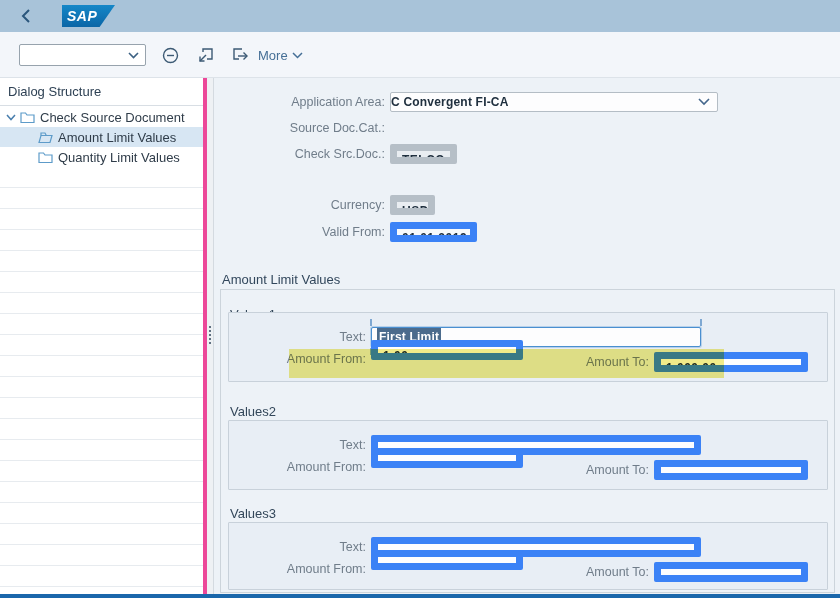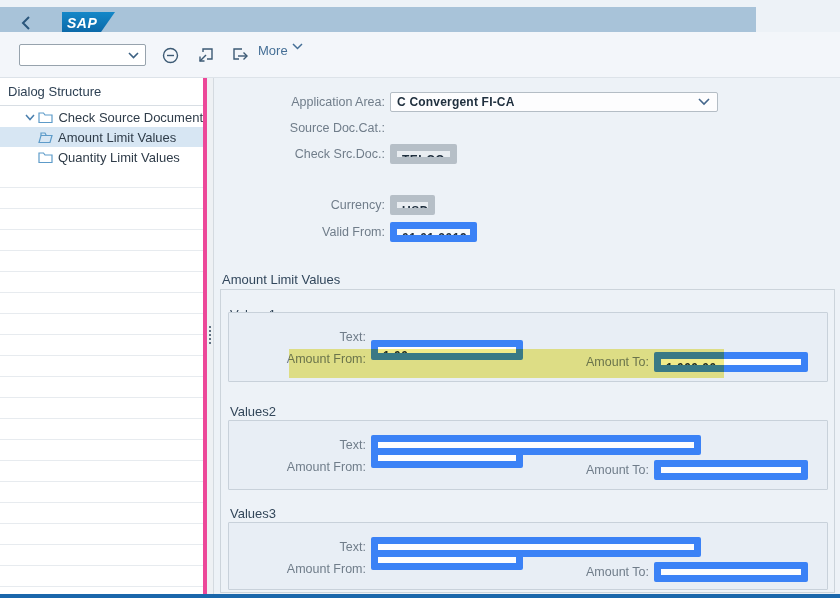--- a/index.html
+++ b/index.html
@@ -1,21 +1,21 @@
 <!DOCTYPE html>
 <html style="--header-bar: #a8c3d9; --header-title: #1d5078; --logo-blue: #0e75b7; --highlight: #e9df2a; --selection: #4b6b8c; --focus-border: #4a8fd0; --selected-row: #d7e6f3;"><head>
 <meta charset="utf-8">
 <style>
   * { margin:0; padding:0; box-sizing:border-box; }
   html,body { width:840px; height:598px; overflow:hidden; }
   body { font-family:"Liberation Sans", sans-serif; background:#edf2f7; }
   #app { position:relative; width:840px; height:598px; background:#edf2f7; }
 
   
-  .header-bar { position:absolute; left:0; top:7px; width:756px; height:32px;
+  .header-bar { position:absolute; left:0; top:0; width:840px; height:32px;
     background:var(--header-bar,#a8c3d9); }
   .back-btn { position:absolute; left:14px; top:5px; width:24px; height:22px;
     display:flex; align-items:center; justify-content:center; cursor:pointer; }
   .sap-logo { position:absolute; left:62px; top:5px; width:53px; height:22px;
     background:linear-gradient(180deg,#1487c8,#0b66a6);
     clip-path:polygon(0 0,100% 0,71% 100%,0 100%);
     display:flex; align-items:center; }
   .sap-logo span { color:#fff; font-weight:bold; font-style:italic;
     font-size:14px; letter-spacing:.5px; padding-left:5px; }
   .page-title { position:absolute; left:618px; top:0; height:32px; transform:translateX(-50%);
@@ -26,21 +26,21 @@
   .toolbar { position:absolute; left:0; top:32px; width:840px; height:46px;
     background:#f3f6fa; border-bottom:1px solid #dde3e9; }
   .command-box { position:absolute; left:19px; top:12px; width:127px; height:22px;
     background:#fff; border:1px solid #97a3ad; border-radius:2px; }
   .command-box input { position:absolute; left:2px; top:1px; width:104px; height:18px;
     border:none; outline:none; font-size:12px; background:transparent; }
   .command-box .chev { position:absolute; right:6px; top:7px; }
   .tb-btn { position:absolute; top:11px; width:24px; height:24px; display:flex;
     align-items:center; justify-content:center; cursor:pointer; border-radius:3px; }
   .tb-more { position:absolute; left:258px; top:11px; height:24px; display:flex;
-    align-items:flex-start; gap:4px; color:#456f96; font-size:13px; cursor:pointer; }
+    align-items:center; gap:4px; color:#456f96; font-size:13px; cursor:pointer; }
 
   
   .left-panel { position:absolute; left:0; top:78px; width:207px; bottom:4px;
     background:#fff; border-right:4px solid #ec4899; }
   .panel-header { height:28px; line-height:28px; padding-left:8px;
     border-bottom:1px solid #d8dee4; color:#2e4154; font-size:13px; }
   .tree-row { position:absolute; left:0; right:0; height:20px; display:flex;
     align-items:center; font-size:13px; color:#2f3c49; cursor:pointer; white-space:nowrap; }
   .tree-row.selected { background:#d7e6f3; }
   .tree-row .expander { width:14px; margin-left:6px; display:flex; align-items:center; cursor:pointer; }
@@ -59,21 +59,21 @@
   .flabel { position:absolute; width:171px; height:20px; line-height:20px;
     text-align:right; color:#707d8a; font-size:12.5px; left:0; white-space:nowrap; }
   .field { position:absolute; height:20px; background:#fdfdfe;
     border:7px solid #3b82f6; border-radius:2px; line-height:18px;
     font-size:12px; font-weight:700; color:#20303f; padding:0 5px;
     letter-spacing:.5px; white-space:nowrap; overflow:hidden; cursor:text; }
   .field.readonly { background:#e9edf1; border-color:#b6bfc7; }
   .dropdown { position:absolute; height:20px; background:#fdfdfe; border:1px solid #b4bdc5;
     border-radius:2px; display:flex; align-items:center; cursor:pointer; }
   .dropdown .val { flex:1; font-size:12px; font-weight:700; color:#20303f;
-    padding-left:6px; letter-spacing:.2px; white-space:nowrap; }
+    letter-spacing:.2px; white-space:nowrap; }
   .dropdown .chev { padding-right:7px; display:flex; }
 
   .section-title { position:absolute; left:8px; top:194px; font-size:13px; color:#32475c; }
   .outer-box { position:absolute; left:6px; top:211px; width:615px; bottom:1px;
     border:1px solid #ccd4db; }
 
   .group-title { position:absolute; left:16px; font-size:13px; color:#33475a; }
   .group-box { position:absolute; left:14px; width:600px;
     background:#e8eef5; border:1px solid #c8d1da; border-radius:1px; }
   .group-box .glabel { position:absolute; height:20px; line-height:20px; text-align:right;
@@ -162,21 +162,21 @@
         <svg width="11" height="7" viewBox="0 0 11 7">
             <path d="M1 1 L5.5 5.5 L10 1" fill="none" stroke="#456f96" stroke-width="1.5"></path>
           </svg>
       </span>
     </div>
   </div>
 
   <div class="left-panel">
     <div class="panel-header">Dialog Structure</div>
 
-    <div class="tree-row" style="top:29px;padding-left:19px;">
+    <div class="tree-row" style="top:29px;">
       <span class="expander">
         <svg width="10" height="7" viewBox="0 0 10 7">
             <path d="M1 1 L5 5.5 L9 1" fill="none" stroke="#4a7fae" stroke-width="1.5"></path>
           </svg>
       </span>
       <span class="node-icon">
         <svg width="15" height="13" viewBox="0 0 15 13">
             <path d="M1 2 H5.5 L7 4 H14 V11.5 H1 Z" fill="none" stroke="#5d9bc9" stroke-width="1.2"></path>
           </svg>
       </span>
@@ -233,20 +233,26 @@
 
     <div class="flabel" style="top:144px;">Valid From:</div>
     <div class="field" style="left:176px; top:144px; width:87px; background:#f7f9fb;">01.01.2019</div>
 
     <div class="section-title">Amount Limit Values</div>
     <div class="outer-box"></div>
 
     <div class="group-title" style="top:217px;margin-top:12px;">Values1</div>
     <div class="group-box" style="top:234px; height:70px;">
       <div class="glabel gl-text">Text:</div>
+      <div class="text-wrap">
+        <div class="field"><span class="sel">First Limit</span></div>
+        <span class="grip grip-tl"></span>
+        <span class="grip grip-bl"></span>
+        <span class="grip grip-tr"></span>
+      </div>
       <div class="glabel gl-from">Amount From:</div>
       <div class="field gf-from">1,00</div>
       <div class="glabel gl-to">Amount To:</div>
       <div class="field gf-to">1.000,00</div>
       <div class="hl"></div>
     </div>
 
     <div class="group-title" style="top:326px;">Values2</div>
     <div class="group-box" style="top:342px; height:70px;">
       <div class="glabel gl-text">Text:</div>

